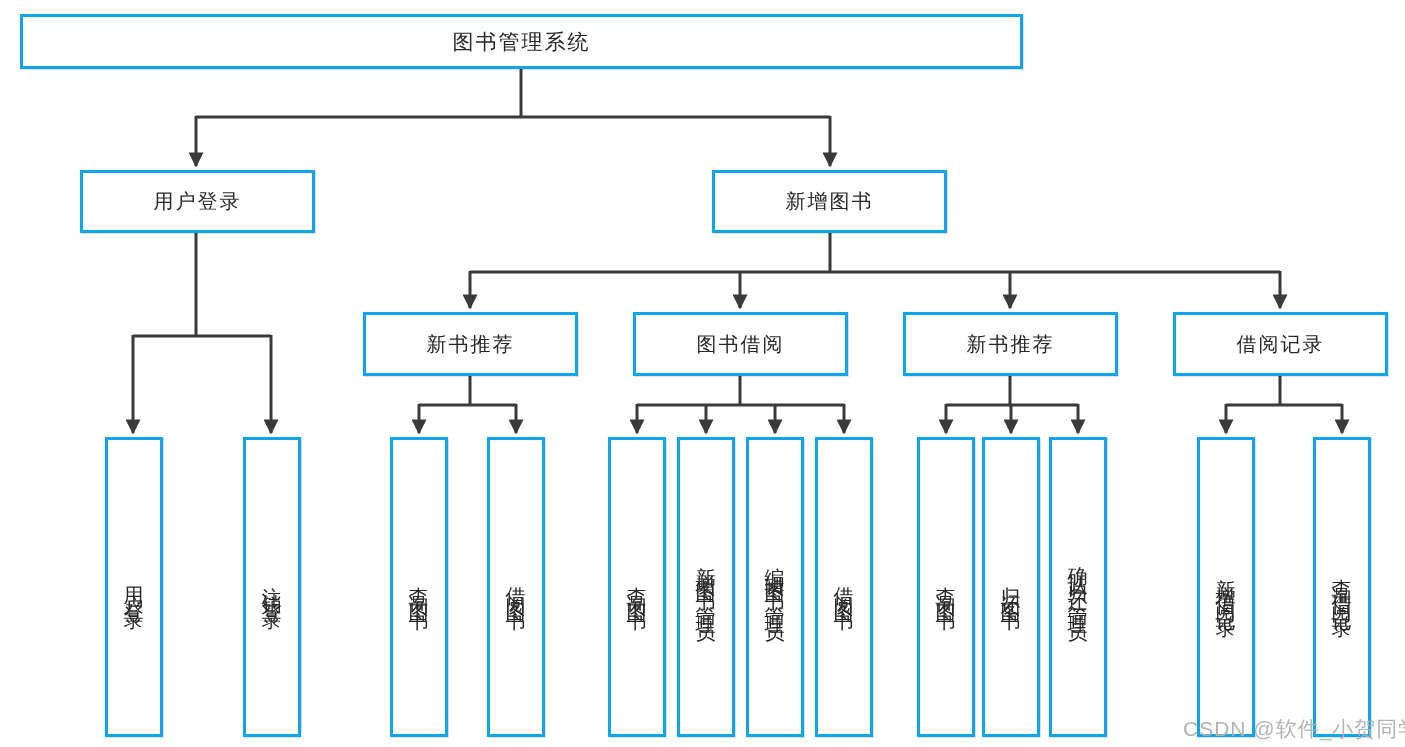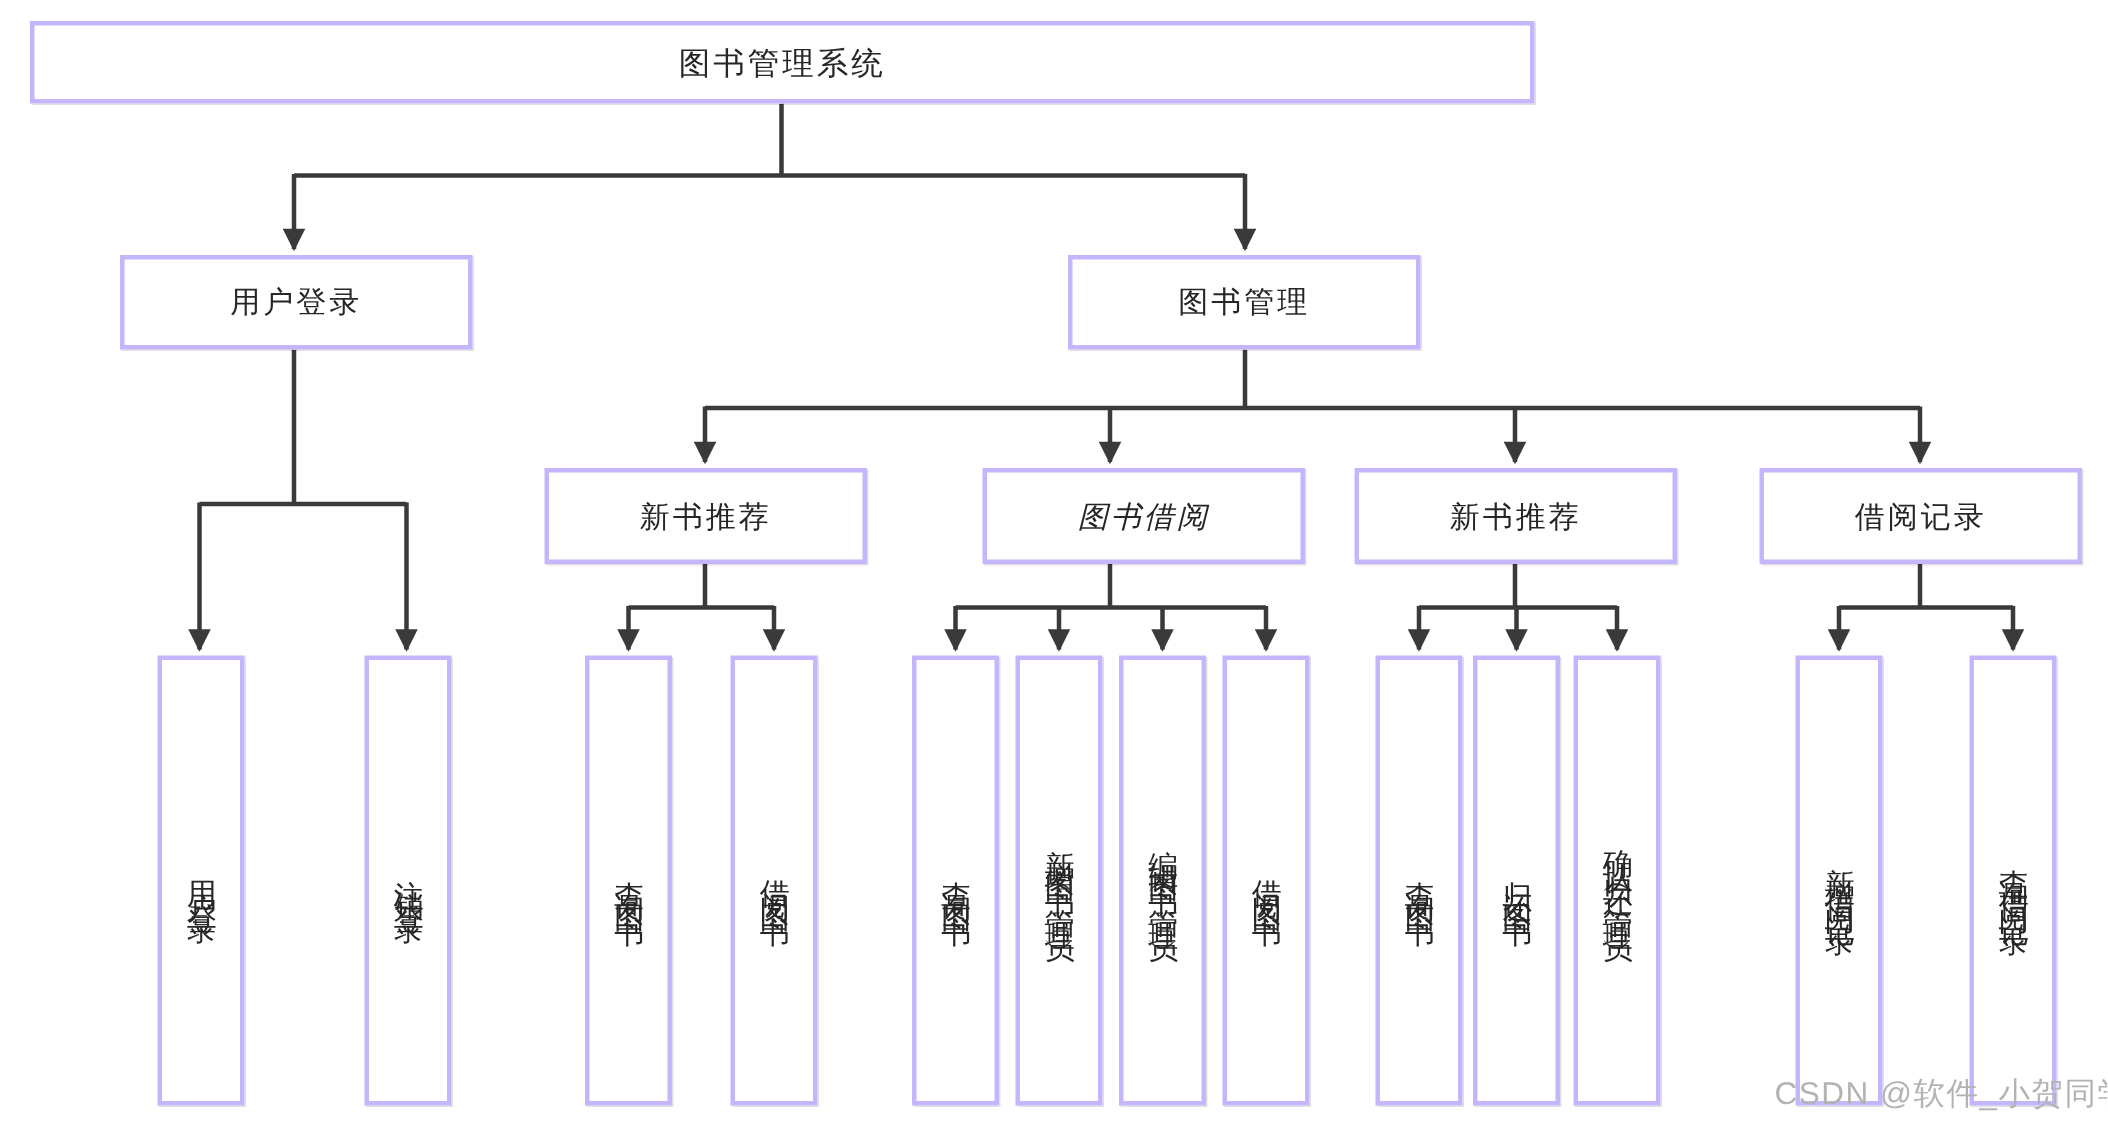--- a/index.html
+++ b/index.html
@@ -9,21 +9,21 @@
     background:#ffffff;
     overflow:hidden;
     font-family:"Liberation Sans","DejaVu Sans",sans-serif;
     color:#262626;
   }
   #connectors{position:absolute;left:0;top:0;z-index:1;}
   .node{
     position:absolute;
     box-sizing:border-box;
     background:#ffffff;
-    border:3px solid #c4b5fd;
+    border:3px solid #0ea5e9;
     display:flex;
     align-items:center;
     justify-content:center;
     z-index:2;
     font-size:20px;
     letter-spacing:2px;
     box-shadow:1px 1px 0 rgba(0,0,0,0.12);
   }
   .node.root{font-size:21px;}
   .node.vert{width:58px;height:300px;top:437px;}
@@ -92,27 +92,27 @@
   </svg>
 
   <div class="node root" style="left:20px;top:14px;width:1003px;height:55px;">
     <span>图书管理系统</span>
   </div>
 
   <div class="node lvl2" style="left:80px;">
     <span>用户登录</span>
   </div>
   <div class="node lvl2" style="left:712px;">
-    <span>图书管理</span>
+    <span>新增图书</span>
   </div>
 
   <div class="node lvl3" style="left:363px;">
     <span>新书推荐</span>
   </div>
-  <div class="node lvl3" style="left:655px;font-style:italic;">
+  <div class="node lvl3" style="left:633px;">
     <span>图书借阅</span>
   </div>
   <div class="node lvl3" style="left:903px;">
     <span>新书推荐</span>
   </div>
   <div class="node lvl3" style="left:1173px;">
     <span>借阅记录</span>
   </div>
 
   <div class="node vert" style="left:105px;">

